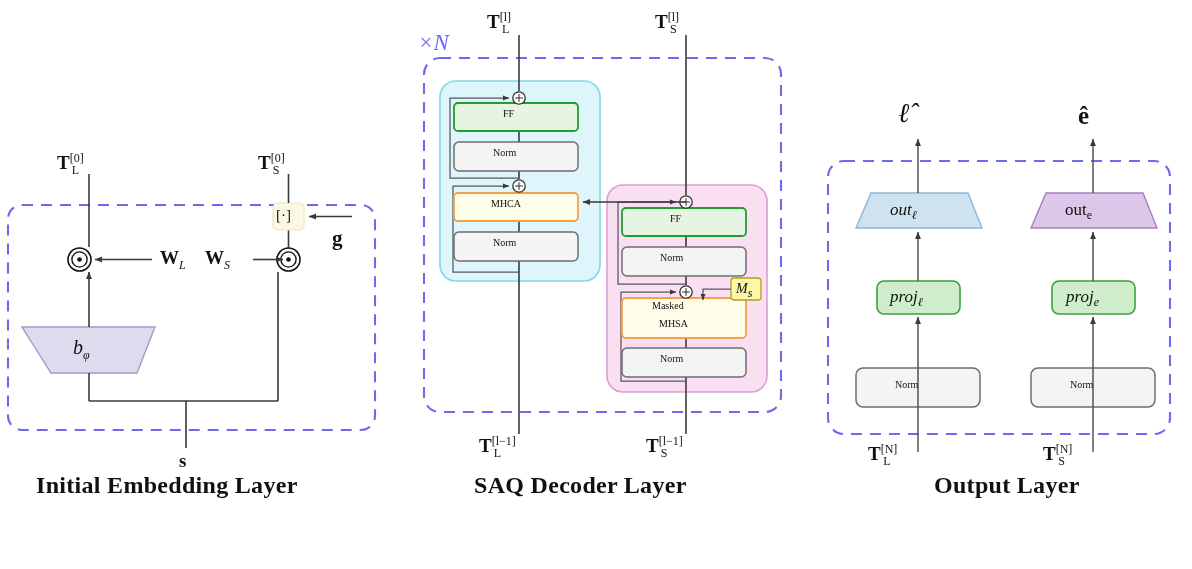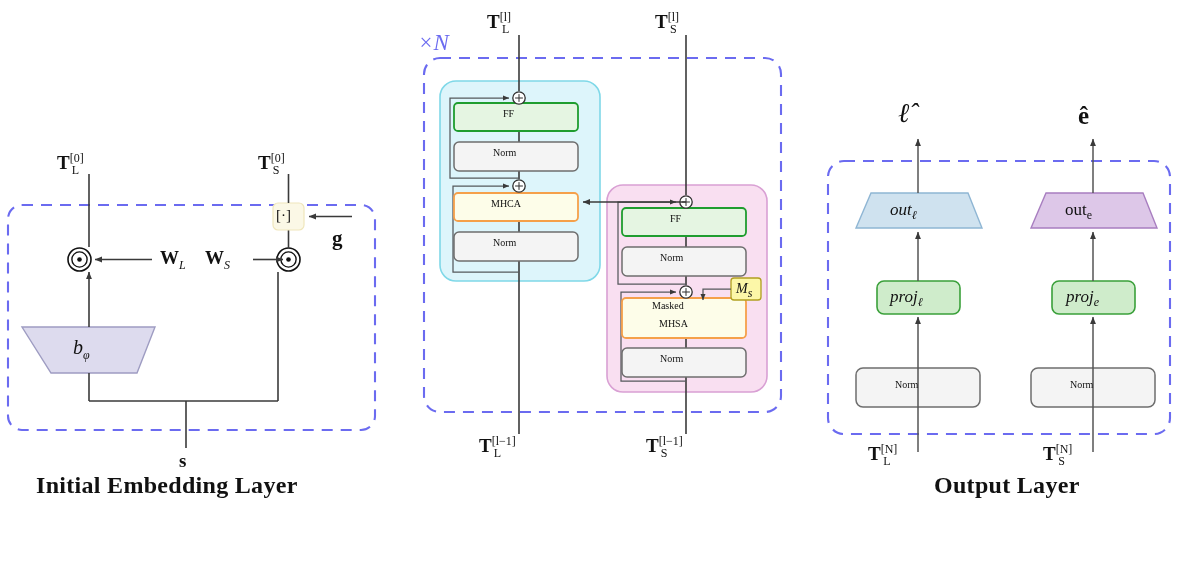--- a/index.html
+++ b/index.html
@@ -213,20 +213,21 @@
     <div class="lbl smalltxt" style="left:670px;top:214px;">FF</div>
     <div class="lbl smalltxt" style="left:660px;top:253px;">Norm</div>
     <div class="lbl smalltxt" style="left:652px;top:301px;">Masked</div>
     <div class="lbl smalltxt" style="left:659px;top:319px;">MHSA</div>
     <div class="lbl smalltxt" style="left:660px;top:354px;">Norm</div>
 
     <div class="lbl math" style="left:736px;top:282px;font-size:14px;font-style:italic;">
       <span>M</span><span class="sub">s</span>
     </div>
 
+    <div class="lbl caption" style="left:474px;top:473px;">SAQ Decoder Layer</div>
 
     <div class="lbl math" style="left:898px;top:100px;font-size:27px;font-style:italic;">ℓ̂</div>
     <div class="lbl math bf" style="left:1078px;top:103px;font-size:25px;">ê</div>
 
     <div class="lbl math" style="left:890px;top:201px;font-size:17px;font-style:italic;">
       <span>out</span><span class="sub">ℓ</span>
     </div>
     <div class="lbl math" style="left:1065px;top:201px;font-size:17px;">
       <span>out</span><span class="sub">e</span>
     </div>

